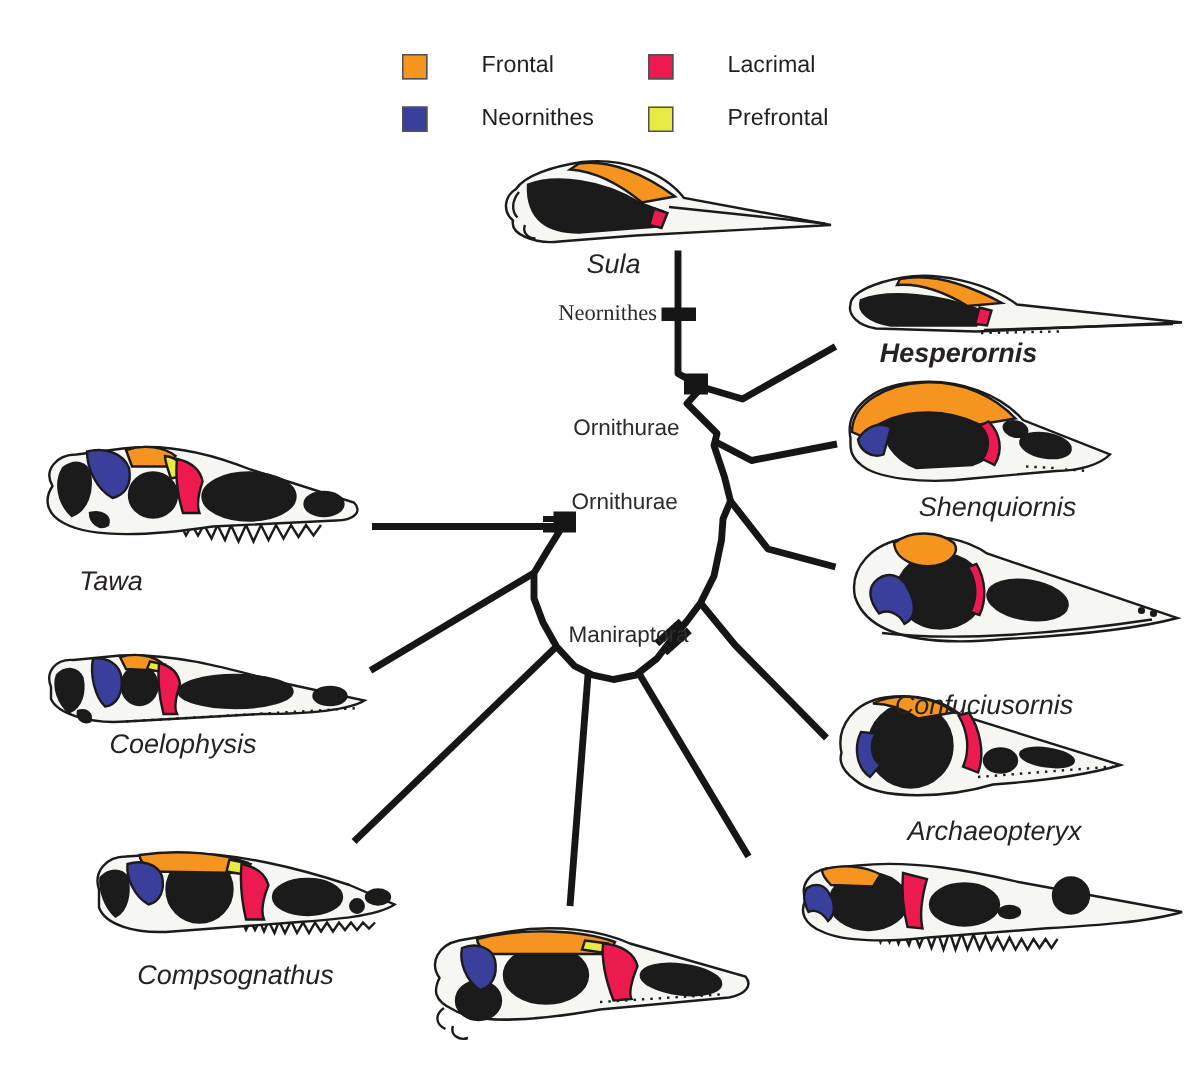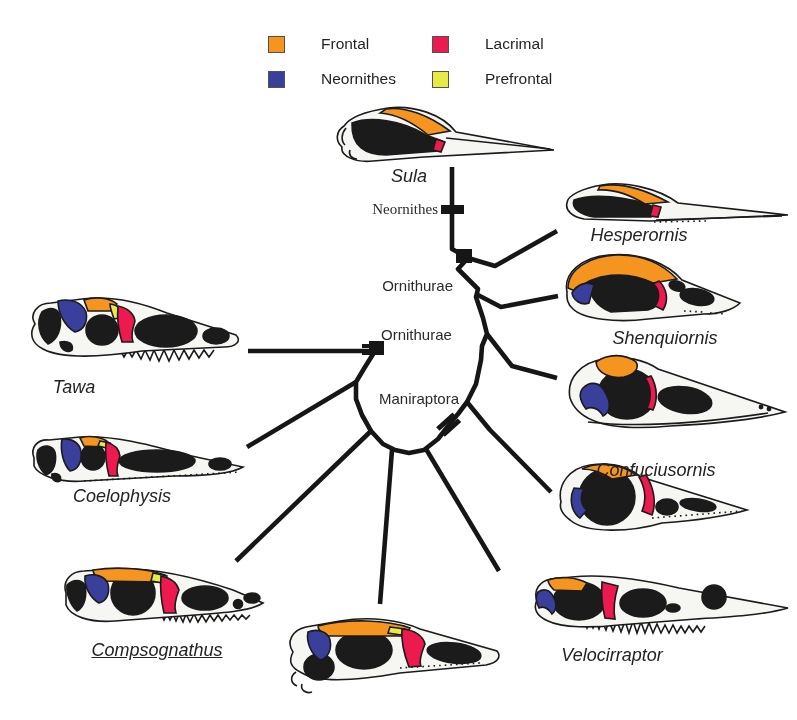--- a/index.html
+++ b/index.html
@@ -82,21 +82,21 @@
       <g transform="rotate(48 449 425)">
         <rect class="node" x="442" y="414" width="5" height="22"></rect>
         <rect class="node" x="450" y="414" width="5" height="22"></rect>
       </g>
     </g>
   </svg>
 
   <div class="clade-label clade-right" style="left:308px;top:201px;font-family:Liberation Serif, serif;">Neornithes</div>
   <div class="clade-label clade-right" style="left:323px;top:246px;margin-top:31px;">Ornithurae</div>
   <div class="clade-label" style="left:381px;top:326px;">Ornithurae</div>
-  <div class="clade-label" style="left:379px;top:390px;text-align:center;">Maniraptora</div>
+  <div class="clade-label" style="left:379px;top:415px;text-align:center;">Maniraptora</div>
 
   <div class="skull" style="left:326px;top:98px;">
     <svg width="232" height="70" viewBox="0 0 232 70">
       <path class="bone" d="M228,52 L130,34 C116,16 88,7 62,10 C42,13 24,19 18,28 C10,33 9,43 16,49 C14,58 30,65 47,63 L98,59 Z"></path>
       <path class="dark" d="M26,25 C44,18 76,22 100,37 L116,43 L112,53 L60,57 C40,57 25,49 26,25 Z"></path>
       <path class="f-frontal" d="M60,11 C80,8 104,18 124,33 L102,37 C85,23 68,16 54,15 Z"></path>
       <path class="f-lacrimal" d="M110,41 L119,44 L115,54 L107,52 Z"></path>
       <path class="ln" d="M120,40 L224,51"></path>
       <path class="ln" d="M20,30 C15,36 15,43 19,47 M24,52 C22,57 26,61 31,61"></path>
     </svg>
@@ -224,21 +224,21 @@
       <path class="f-postorbital" d="M38,11 C50,8 62,12 66,22 C68,32 64,40 55,42 C44,36 38,22 38,11 Z"></path>
       <path class="f-frontal" d="M64,10 C76,6 90,8 97,14 L92,21 L68,21 Z"></path>
       <path class="f-prefrontal" d="M90,14 C98,15 103,20 103,27 L94,29 C92,23 90,18 90,14 Z"></path>
       <path class="f-lacrimal" d="M98,16 C108,18 114,24 115,31 C112,40 111,47 113,52 L102,52 C98,39 97,26 98,16 Z"></path>
       <ellipse class="dark" cx="146" cy="41" rx="31" ry="16"></ellipse>
       <ellipse class="dark" cx="196" cy="46" rx="13" ry="8"></ellipse>
     </svg>
   </div>
 
   <div class="taxon-label" style="left:309px;top:166px;">Sula</div>
-  <div class="taxon-label" style="left:539px;top:225px;">Hesperornis</div>
+  <div class="taxon-label" style="left:539px;top:225px;font-weight:bold;">Hesperornis</div>
   <div class="taxon-label" style="left:565px;top:328px;">Shenquiornis</div>
   <div class="taxon-label" style="left:556px;top:460px;font-style:italic;">Confuciusornis</div>
-  <div class="taxon-label" style="left:512px;top:645px;">Velocirraptor</div>
-  <div class="taxon-label" style="left:57px;top:640px;text-decoration:underline;">Compsognathus</div>
+  <div class="taxon-label" style="left:563px;top:544px;">Archaeopteryx</div>
+  <div class="taxon-label" style="left:57px;top:640px;">Compsognathus</div>
   <div class="taxon-label" style="left:22px;top:486px;">Coelophysis</div>
   <div class="taxon-label" style="left:-26px;top:377px;">Tawa</div>
 
 </div>
 
 </body></html>

